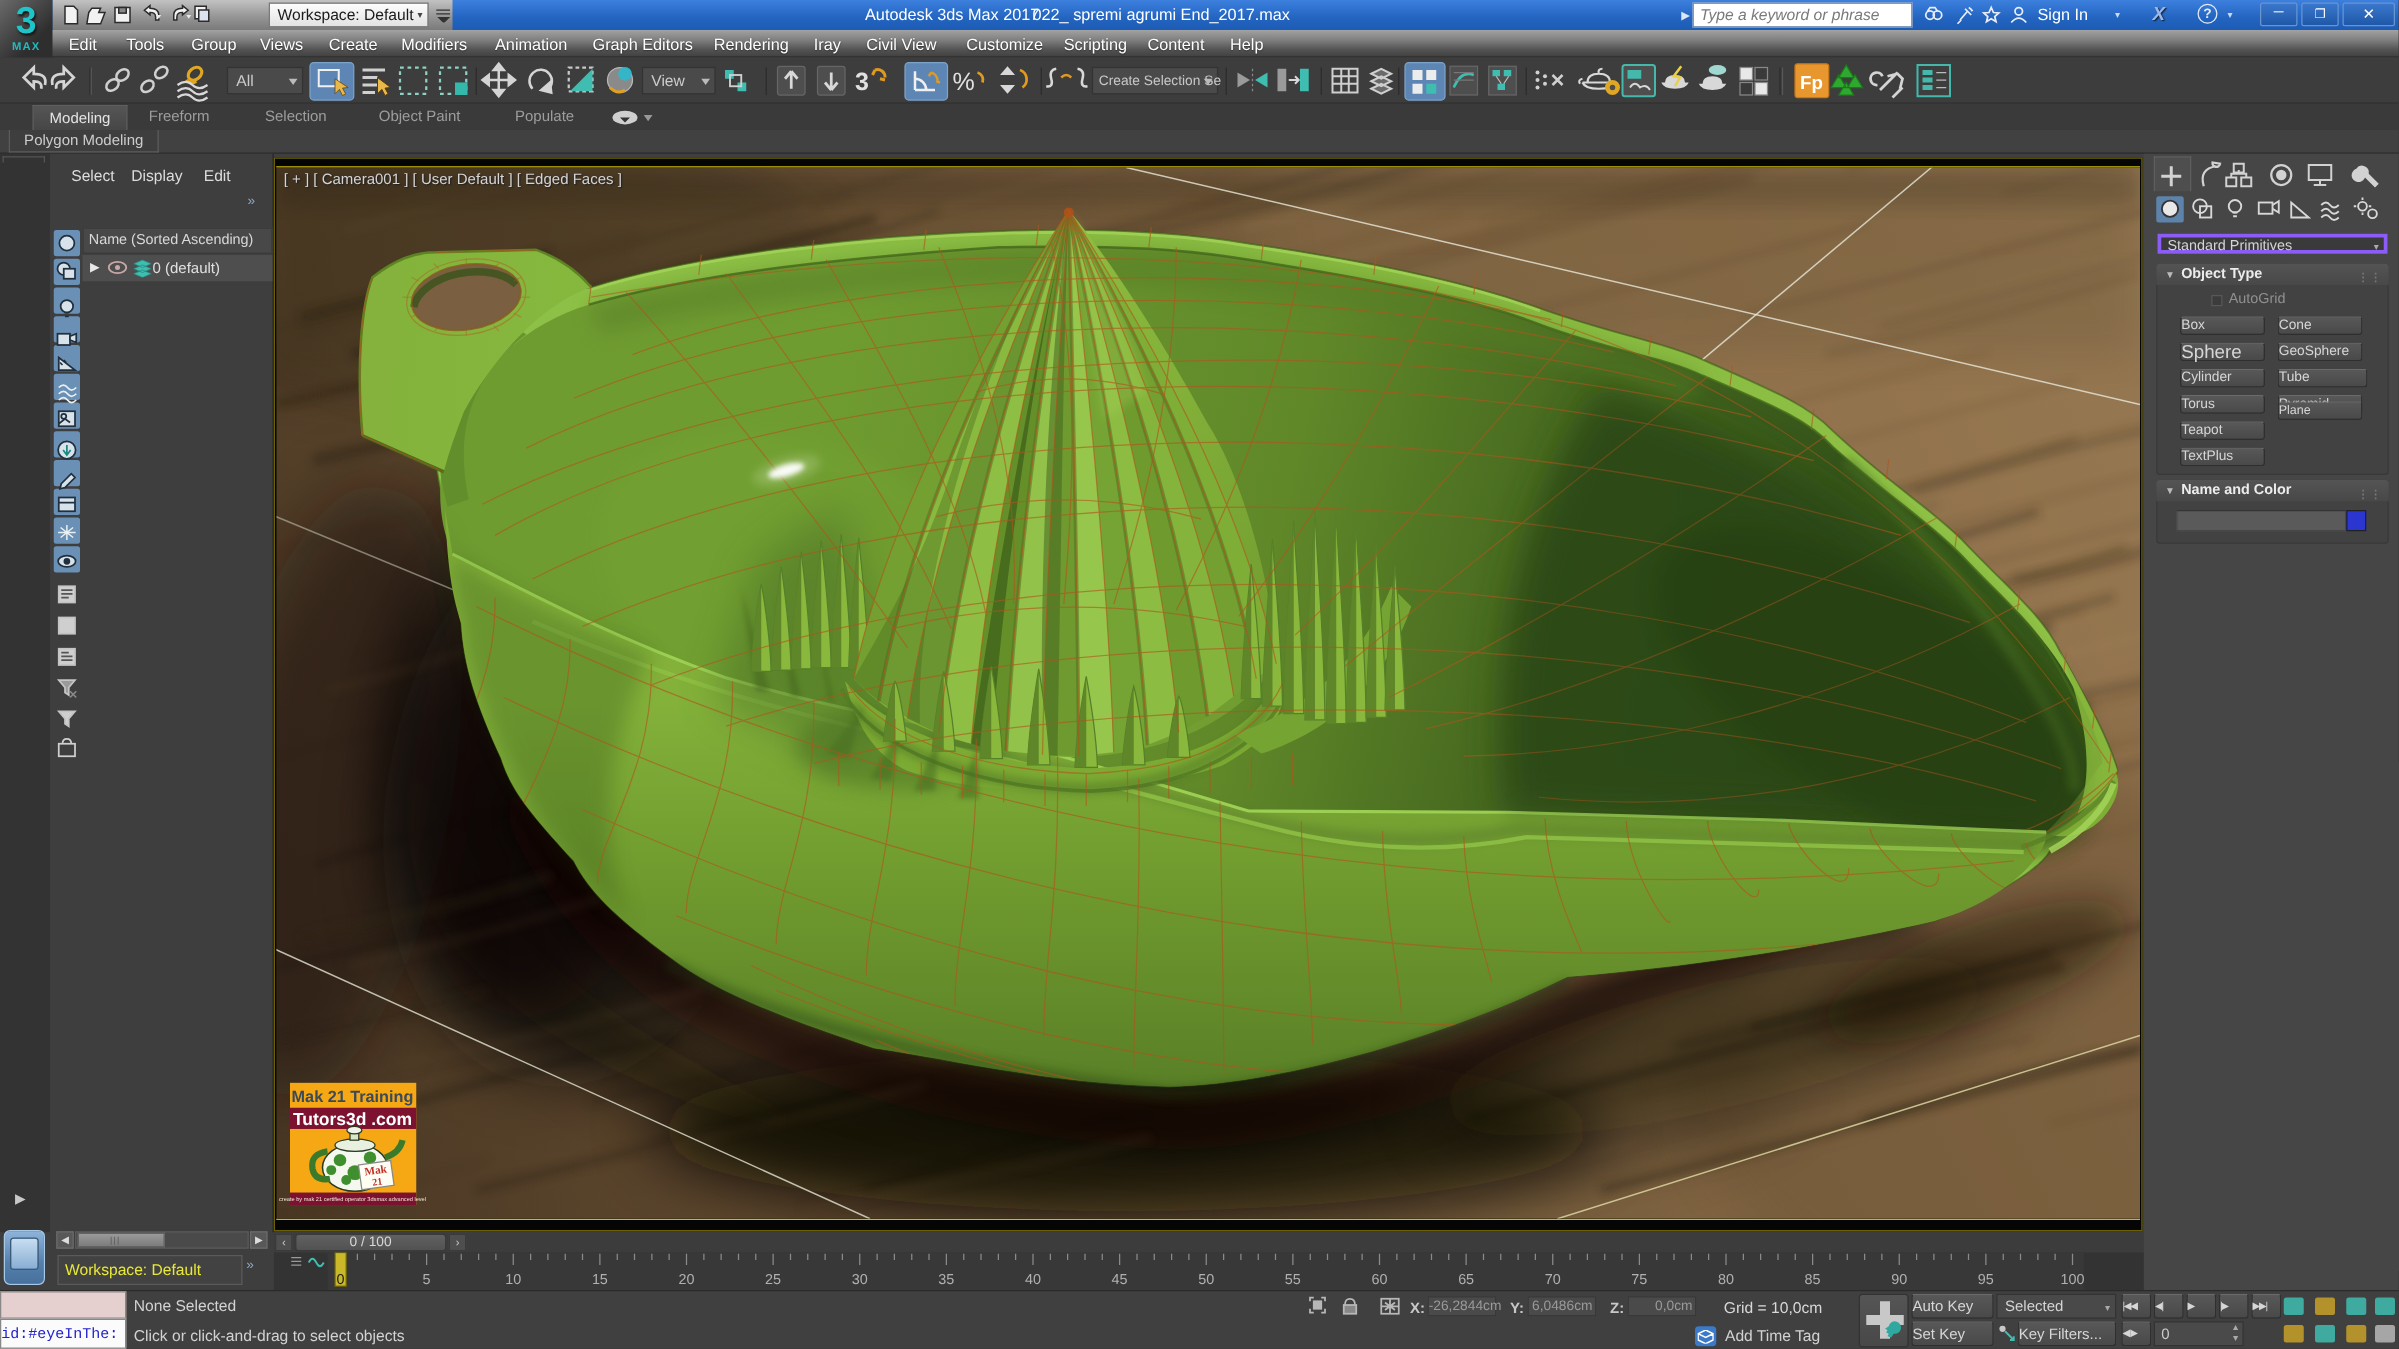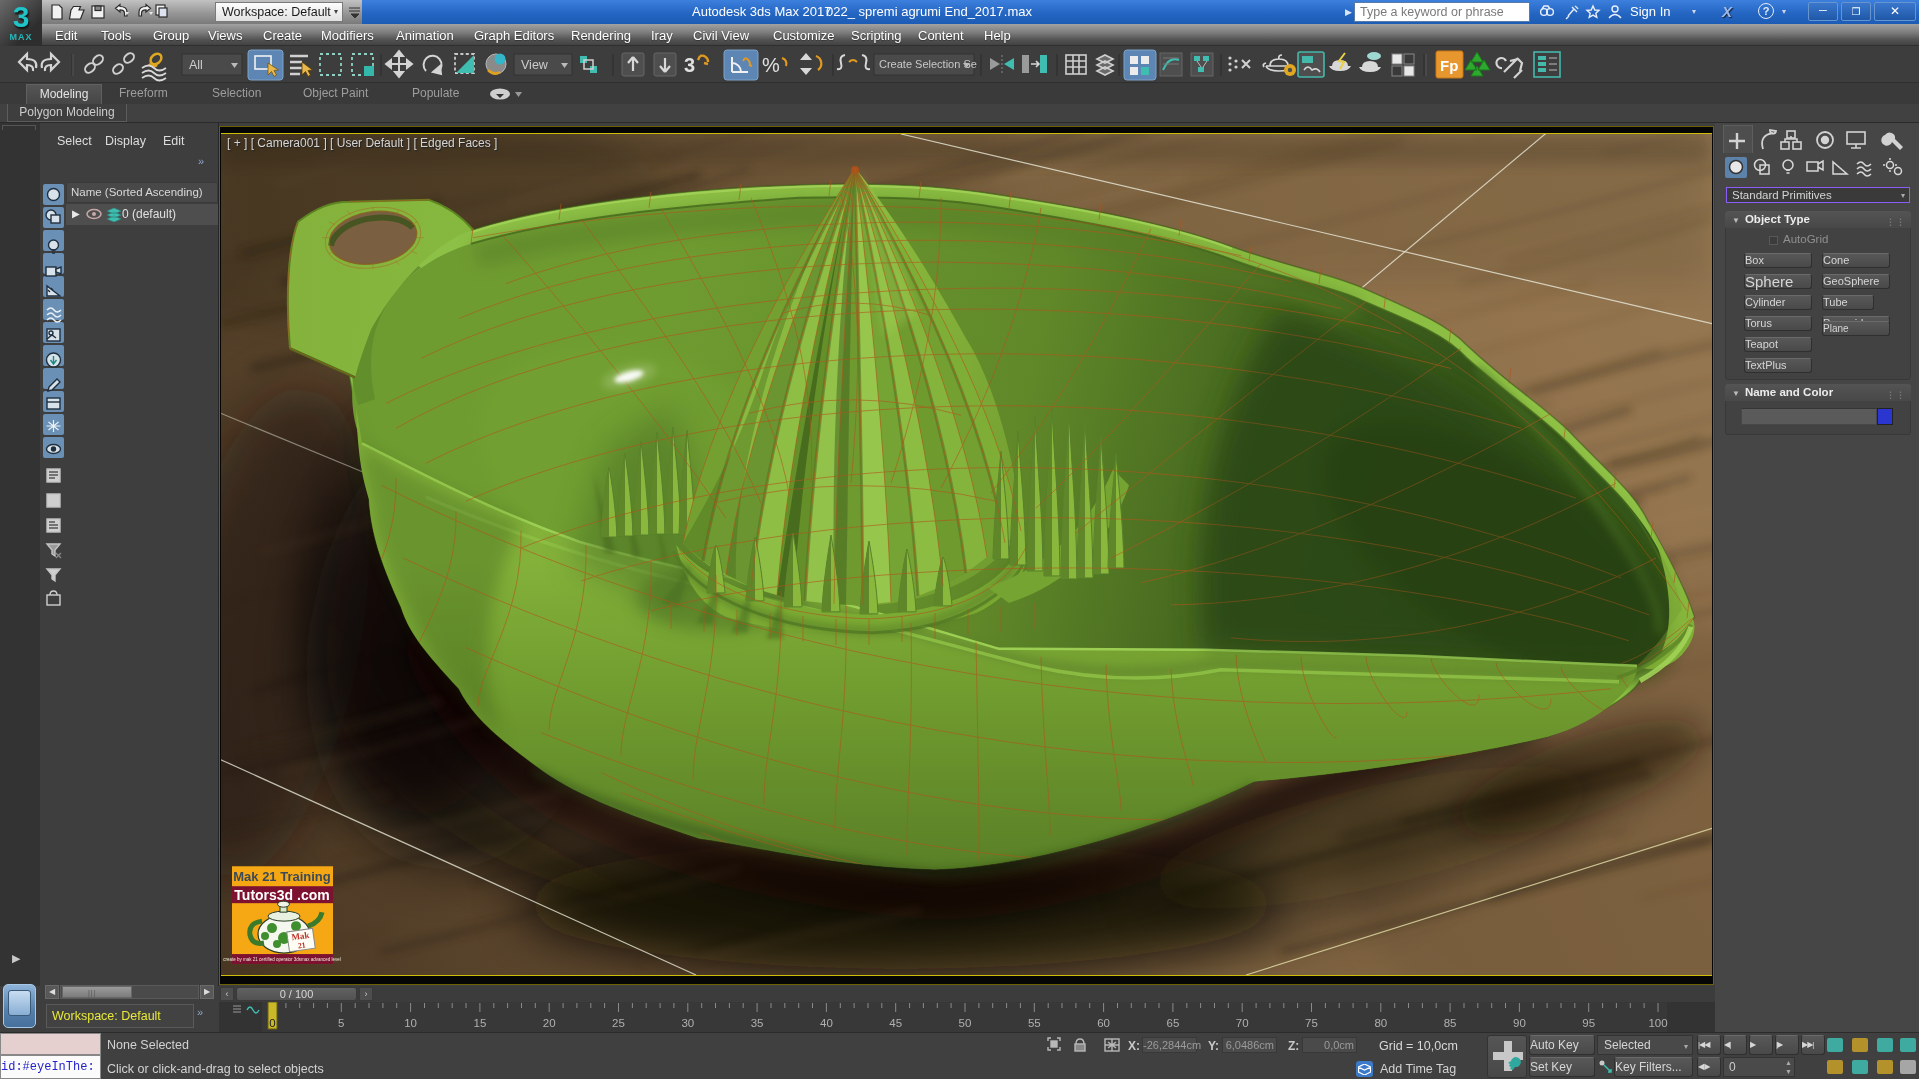--- a/index.html
+++ b/index.html
@@ -50,21 +50,21 @@
 </svg>
 <div class="abs" style="left:215px;top:2px;width:128px;height:20px;background:linear-gradient(#fdfdfd,#e2e2e2);border:1px solid #7a7a7a;color:#1a1a1a;font-size:12.5px;line-height:18px;padding-left:6px">Workspace: Default <span style="position:absolute;right:4px;top:0px;color:#444;font-size:8px">▾</span></div>
 <svg class="abs" style="left:348px;top:7px" width="14" height="11">
     <path d="M1 1 h11 M1 4 h11 M3 7 l4 4 4 -4 z" stroke="#333" fill="#333"></path>
   </svg>
 
 <div class="abs" style="left:692px;top:4px;color:#fff;font-size:13px">Autodesk 3ds Max 2017</div>
 <div class="abs" style="left:826px;top:4px;color:#fff;font-size:13px">022_ spremi agrumi End_2017.max</div>
 
 <div class="abs" style="left:1345px;top:7px;color:#dce6f4;font-size:9px">▶</div>
-<div class="abs" style="left:1354px;top:2px;width:176px;height:20px;background:#fff;border:1px solid #5a7aa8;color:#7a7a7a;font-size:12.5px;line-height:18px;padding-left:5px">Type a keyword or phrase</div>
+<div class="abs" style="left:1354px;top:2px;width:176px;height:20px;background:#fff;border:1px solid #5a7aa8;color:#7a7a7a;font-size:12.5px;font-style:italic;line-height:18px;padding-left:5px">Type a keyword or phrase</div>
 <svg class="abs" style="left:1538px;top:4px" width="170" height="17" viewBox="0 0 170 17">
  <g fill="none" stroke="#e8eef8" stroke-width="1.4">
   <circle cx="6" cy="8" r="3.4"></circle>
       <circle cx="12" cy="8" r="3.4"></circle>
       <path d="M4 5 l2 -3 h4 l2 3"></path>
   <path d="M30 12 l6 -7 m-2 -2 l5 5 m-8 4 l-3 3 m9 -13 a7 7 0 0 1 3 3"></path>
   <path d="M55 2 l1.8 4 4.2 .4 -3.2 2.8 1 4.2 -3.8 -2.3 -3.8 2.3 1 -4.2 -3.2 -2.8 4.2 -.4 z"></path>
   <circle cx="77" cy="5" r="3"></circle>
       <path d="M71 14 q6 -7 12 0"></path>
  </g>
@@ -382,32 +382,32 @@
       <path d="M71 14 h4 M71.5 17 h3"></path>
   <rect x="92" y="6" width="11" height="9"></rect>
       <path d="M103 8 l5 -3 v9 l-5 -3"></path>
   <path d="M118 18 l14 0 -14 -12 z"></path>
   <path d="M142 8 q4 -4 7 0 t7 0 M142 13 q4 -4 7 0 t7 0 M142 18 q4 -4 7 0 t7 0"></path>
   <circle cx="175" cy="9" r="3.5"></circle>
       <circle cx="183" cy="15" r="3.5"></circle>
       <path d="M175 4 v-2 m0 14 v-2 m5 -5 h2 m-12 0 h-2"></path>
  </g>
 </svg>
-<div class="abs" style="left:1726px;top:187px;width:184px;height:16px;background:#3a3a3a;border:1px solid #8b5cf6;color:#d4d4d4;font-size:11.5px;line-height:14px;padding-left:5px">Standard Primitives<span style="position:absolute;right:4px;top:1px;font-size:8px;color:#aaa">▾</span></div>
+<div class="abs" style="left:1726px;top:187px;width:184px;height:16px;background:#3a3a3a;border:3px solid #8b5cf6;color:#d4d4d4;font-size:11.5px;line-height:14px;padding-left:5px">Standard Primitives<span style="position:absolute;right:4px;top:1px;font-size:8px;color:#aaa">▾</span></div>
 
 <div class="abs" style="left:1725px;top:211px;width:186px;height:169px;background:#424242;border:1px solid #383838;border-radius:3px"></div>
 <div class="abs" style="left:1725px;top:211px;width:186px;height:17px;background:linear-gradient(#545454,#484848);border-radius:3px 3px 0 0;color:#ececec;font-size:11.5px;font-weight:bold;line-height:16px"><span style="color:#bbb;font-size:8px;margin:0 5px 0 7px">▼</span>Object Type<span style="position:absolute;right:5px;top:3px;color:#777;font-size:9px;letter-spacing:1px">⋮⋮</span></div>
 <div class="abs" style="left:1769px;top:236px;width:9px;height:9px;background:#3c3c3c;border:1px solid #585858"></div>
 <div class="abs" style="left:1783px;top:233px;color:#909090;font-size:11.5px">AutoGrid</div>
 <div class="abs btn3d" style="left:1744px;top:253px;width:68px;height:15px;font-size:11px;line-height:13px">Box</div>
 <div class="abs btn3d" style="left:1822px;top:253px;width:68px;height:15px;font-size:11px;line-height:13px">Cone</div>
 <div class="abs btn3d" style="left:1744px;top:274px;width:68px;height:15px;font-size:15px;line-height:13px">Sphere</div>
 <div class="abs btn3d" style="left:1822px;top:274px;width:68px;height:15px;font-size:11px;line-height:13px">GeoSphere</div>
 <div class="abs btn3d" style="left:1744px;top:295px;width:68px;height:15px;font-size:11px;line-height:13px">Cylinder</div>
-<div class="abs btn3d" style="left:1822px;top:295px;width:52px;height:15px;font-size:11px;line-height:13px">Tube</div>
+<div class="abs btn3d" style="left:1822px;top:295px;width:72px;height:15px;font-size:11px;line-height:13px">Tube</div>
 <div class="abs btn3d" style="left:1744px;top:316px;width:68px;height:15px;font-size:11px;line-height:13px">Torus</div>
 <div class="abs btn3d" style="left:1822px;top:316px;width:68px;height:15px;font-size:11px;line-height:13px">Pyramid</div>
 <div class="abs btn3d" style="left:1744px;top:337px;width:68px;height:15px;font-size:11px;line-height:13px">Teapot</div>
 <div class="abs btn3d" style="left:1822px;top:321px;width:68px;height:15px;font-size:10px;line-height:13px">Plane</div>
 <div class="abs btn3d" style="left:1744px;top:358px;width:68px;height:15px;font-size:11px;line-height:13px">TextPlus</div>
 
 <div class="abs" style="left:1725px;top:384px;width:186px;height:51px;background:#424242;border:1px solid #383838;border-radius:3px"></div>
 <div class="abs" style="left:1725px;top:384px;width:186px;height:17px;background:linear-gradient(#545454,#484848);border-radius:3px 3px 0 0;color:#ececec;font-size:11.5px;font-weight:bold;line-height:16px"><span style="color:#bbb;font-size:8px;margin:0 5px 0 7px">▼</span>Name and Color<span style="position:absolute;right:5px;top:3px;color:#777;font-size:9px;letter-spacing:1px">⋮⋮</span></div>
 <div class="abs" style="left:1741px;top:408px;width:136px;height:17px;background:#5a5a5a;border:1px solid #474747;border-top-color:#353535"></div>
 <div class="abs" style="left:1877px;top:408px;width:16px;height:17px;background:#2b35cf;border:1px solid #222"></div>

